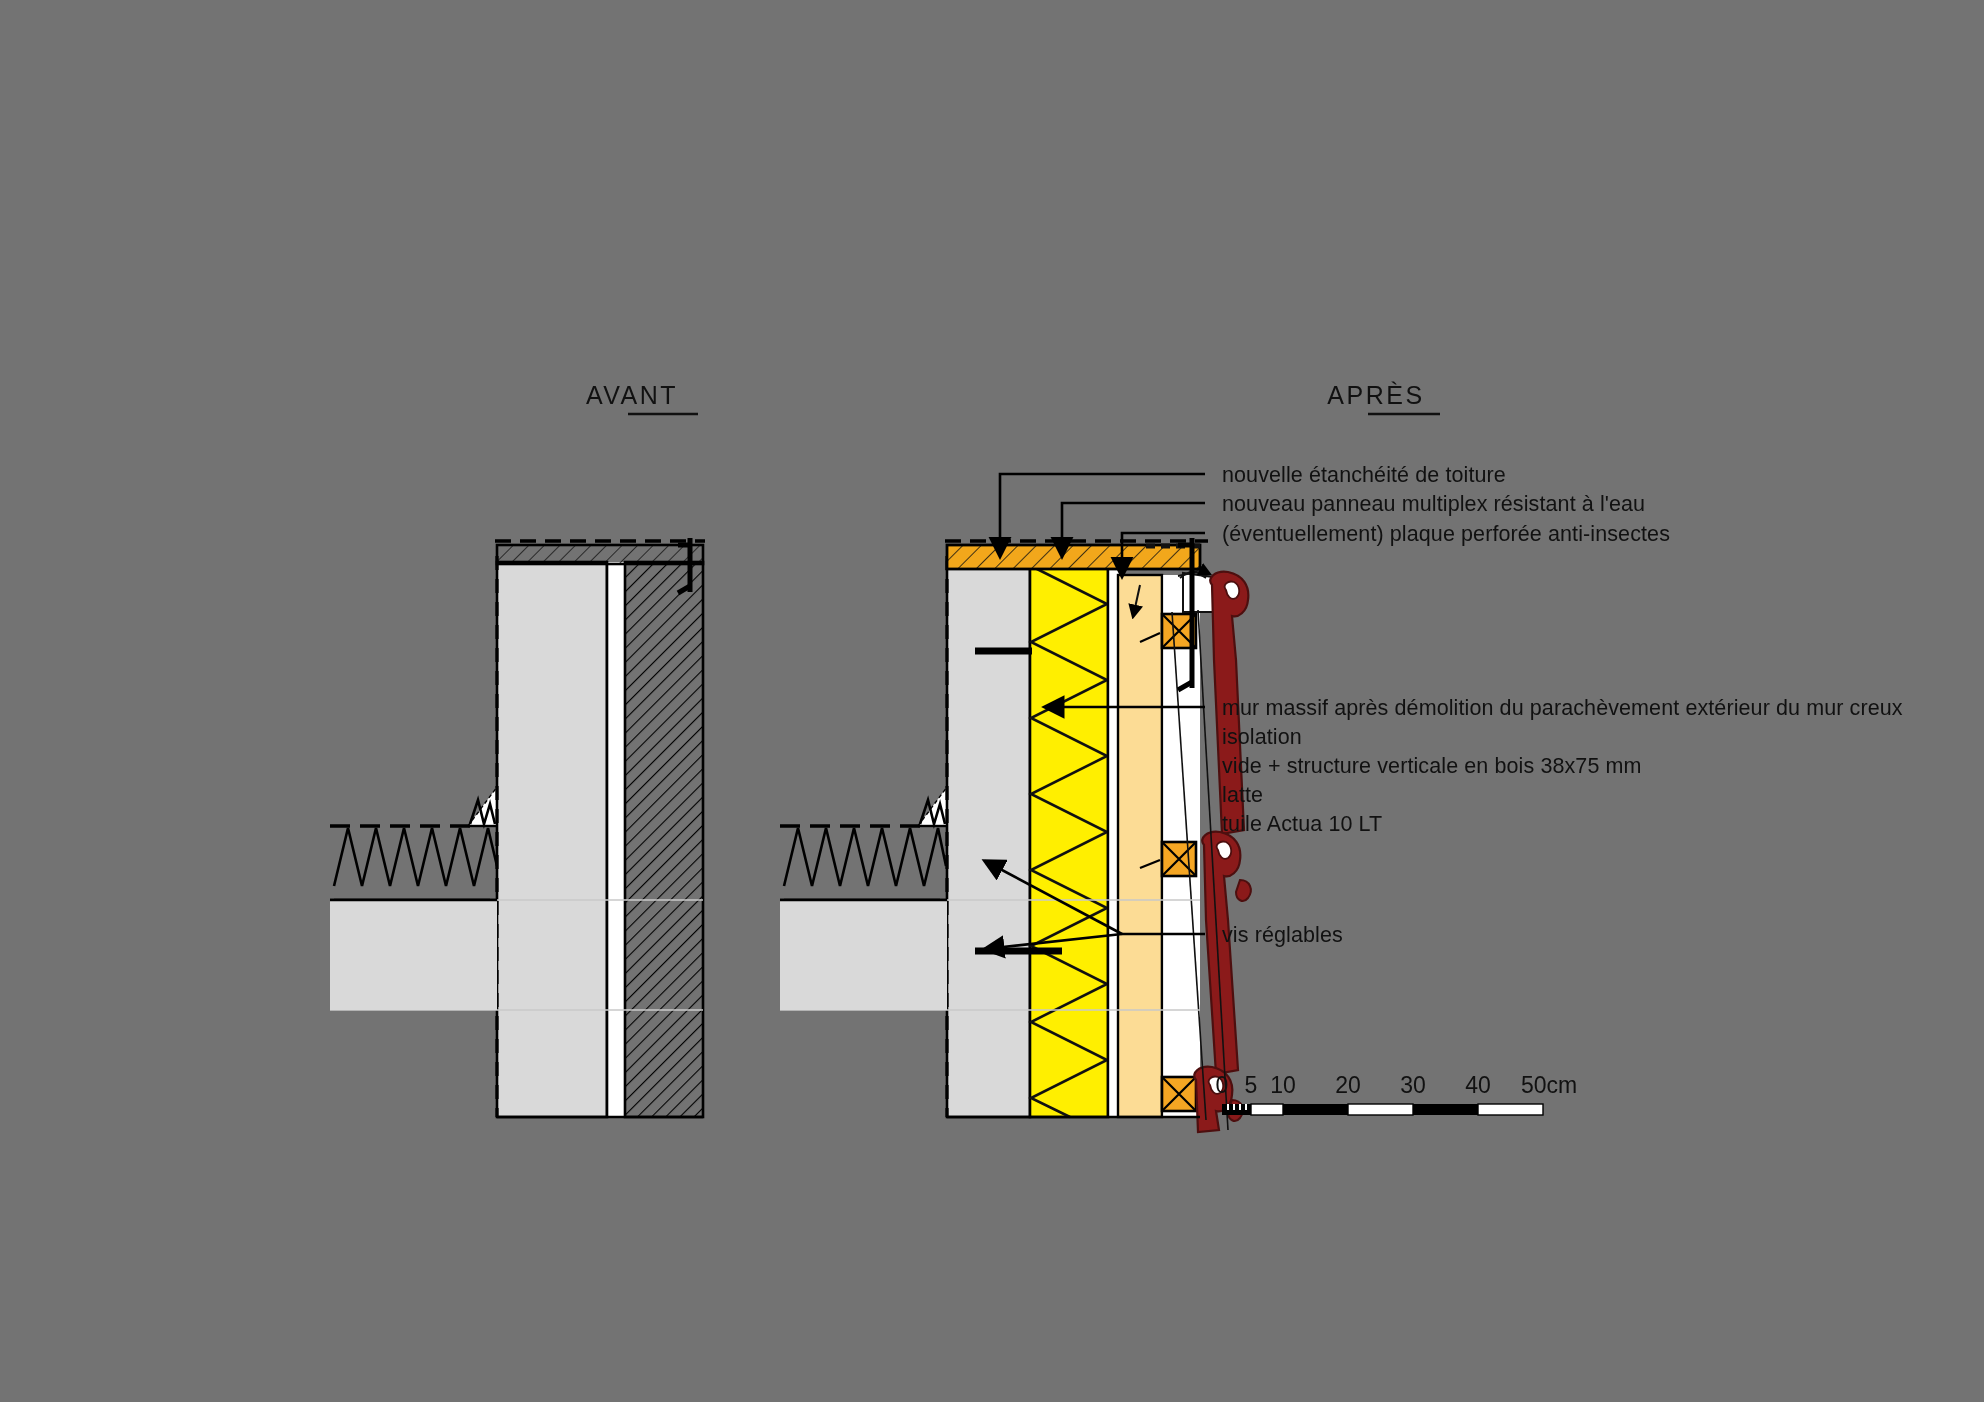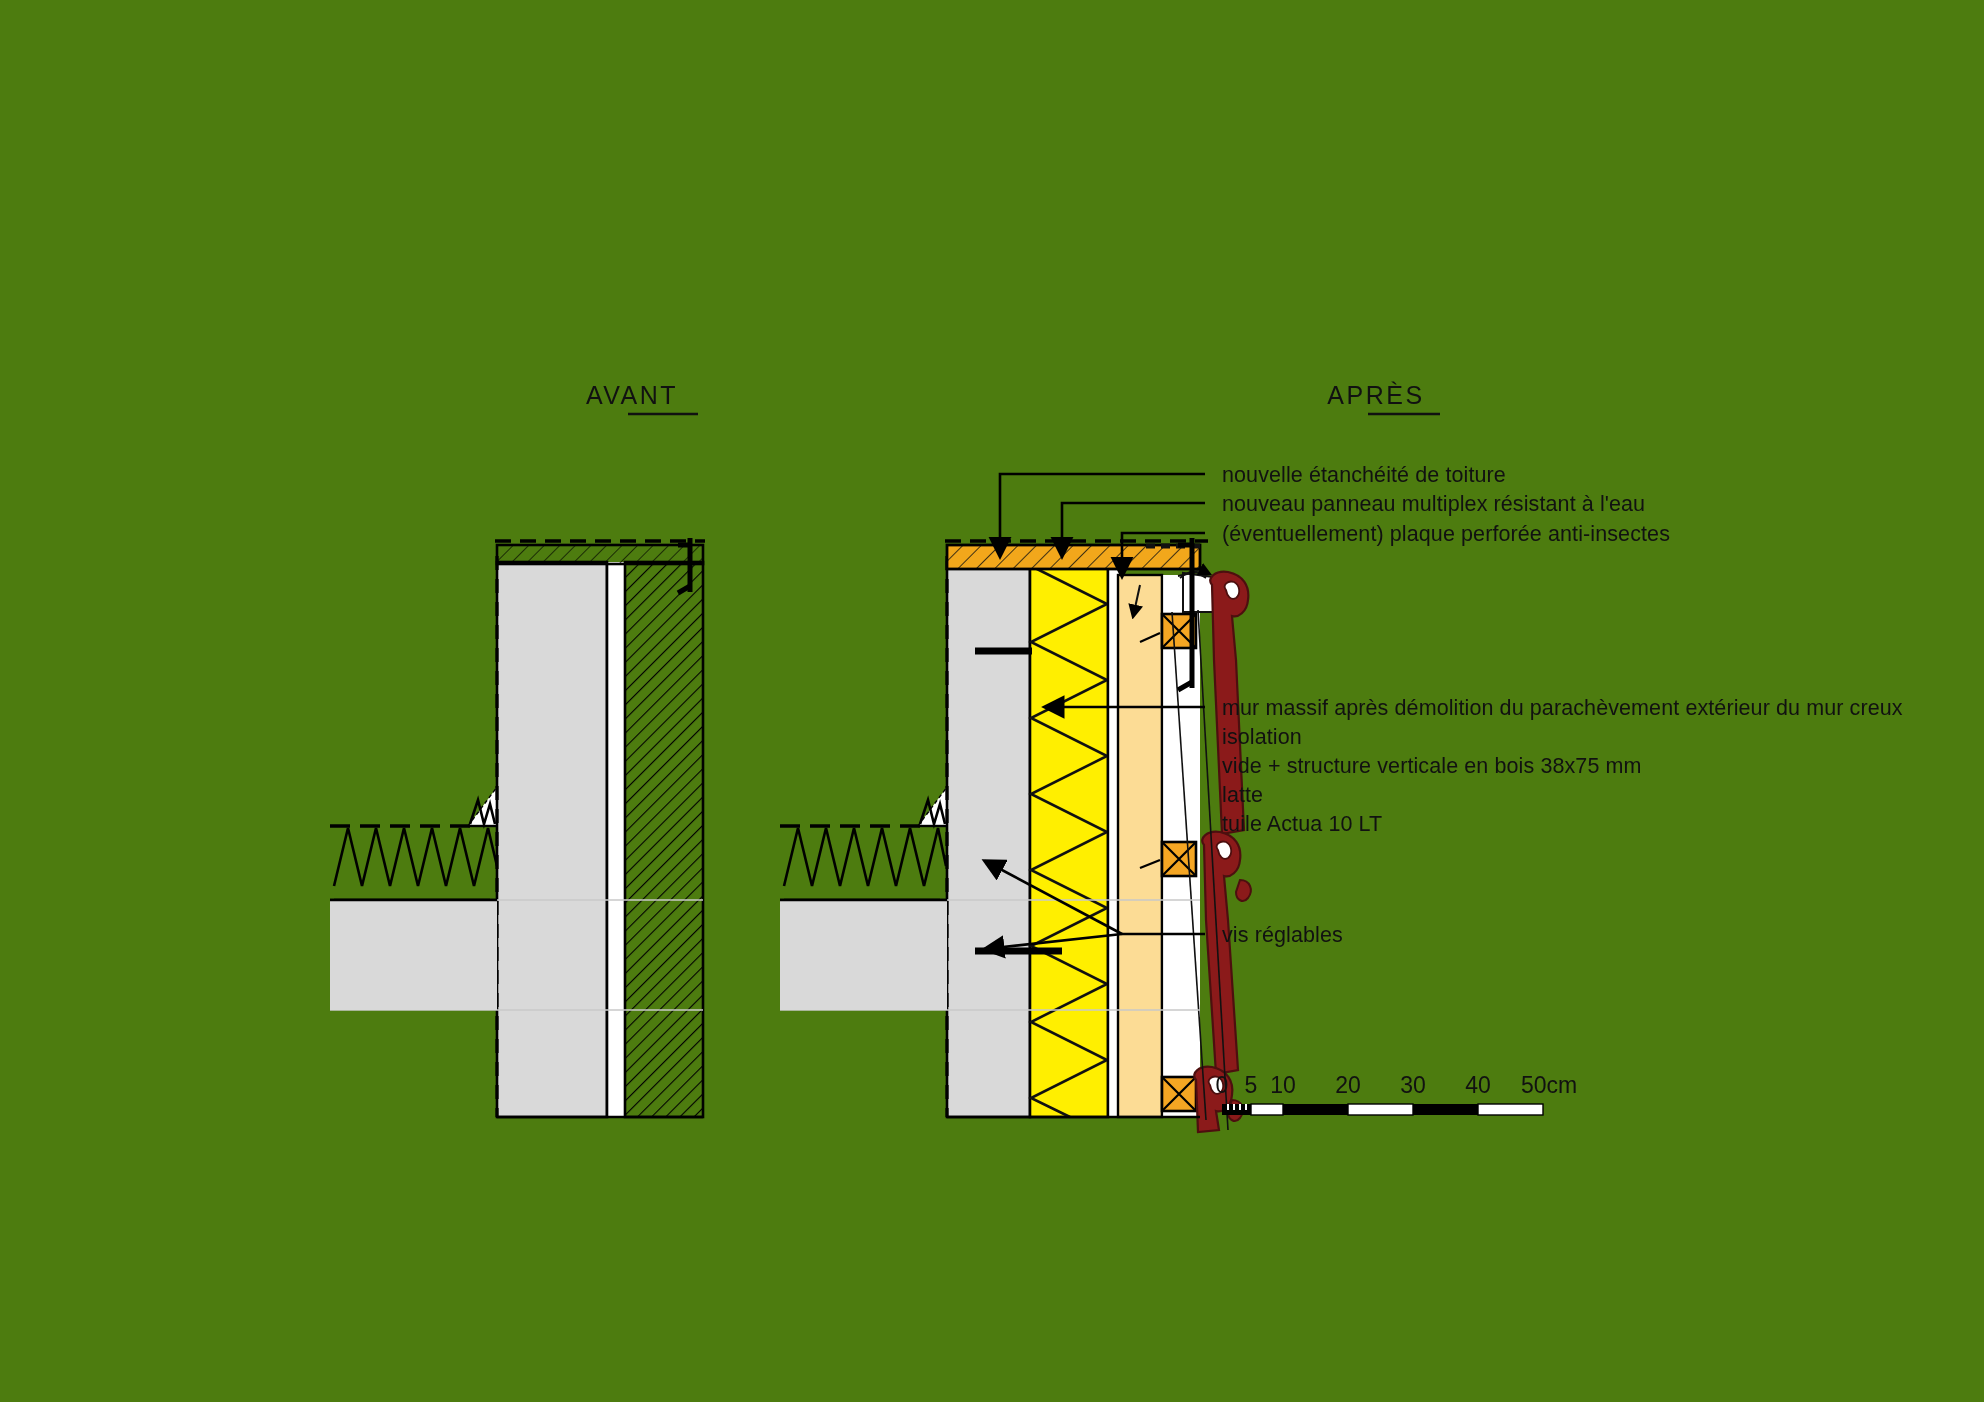--- a/index.html
+++ b/index.html
@@ -13,21 +13,21 @@
     height: 1402px;
     position: relative;
     overflow: hidden;
     font-family: "Liberation Sans", sans-serif;
   }
   #sheet {
     position: absolute;
     left: 0; top: 0;
     width: 1984px;
     height: 1402px;
-    background: #4d7c0f;
+    background: #737373;
   }
   svg.drawing {
     position: absolute;
     left: 0; top: 0;
     width: 1984px;
     height: 1402px;
     display: block;
   }
   .ttl {
     font-family: "Liberation Sans", sans-serif;

